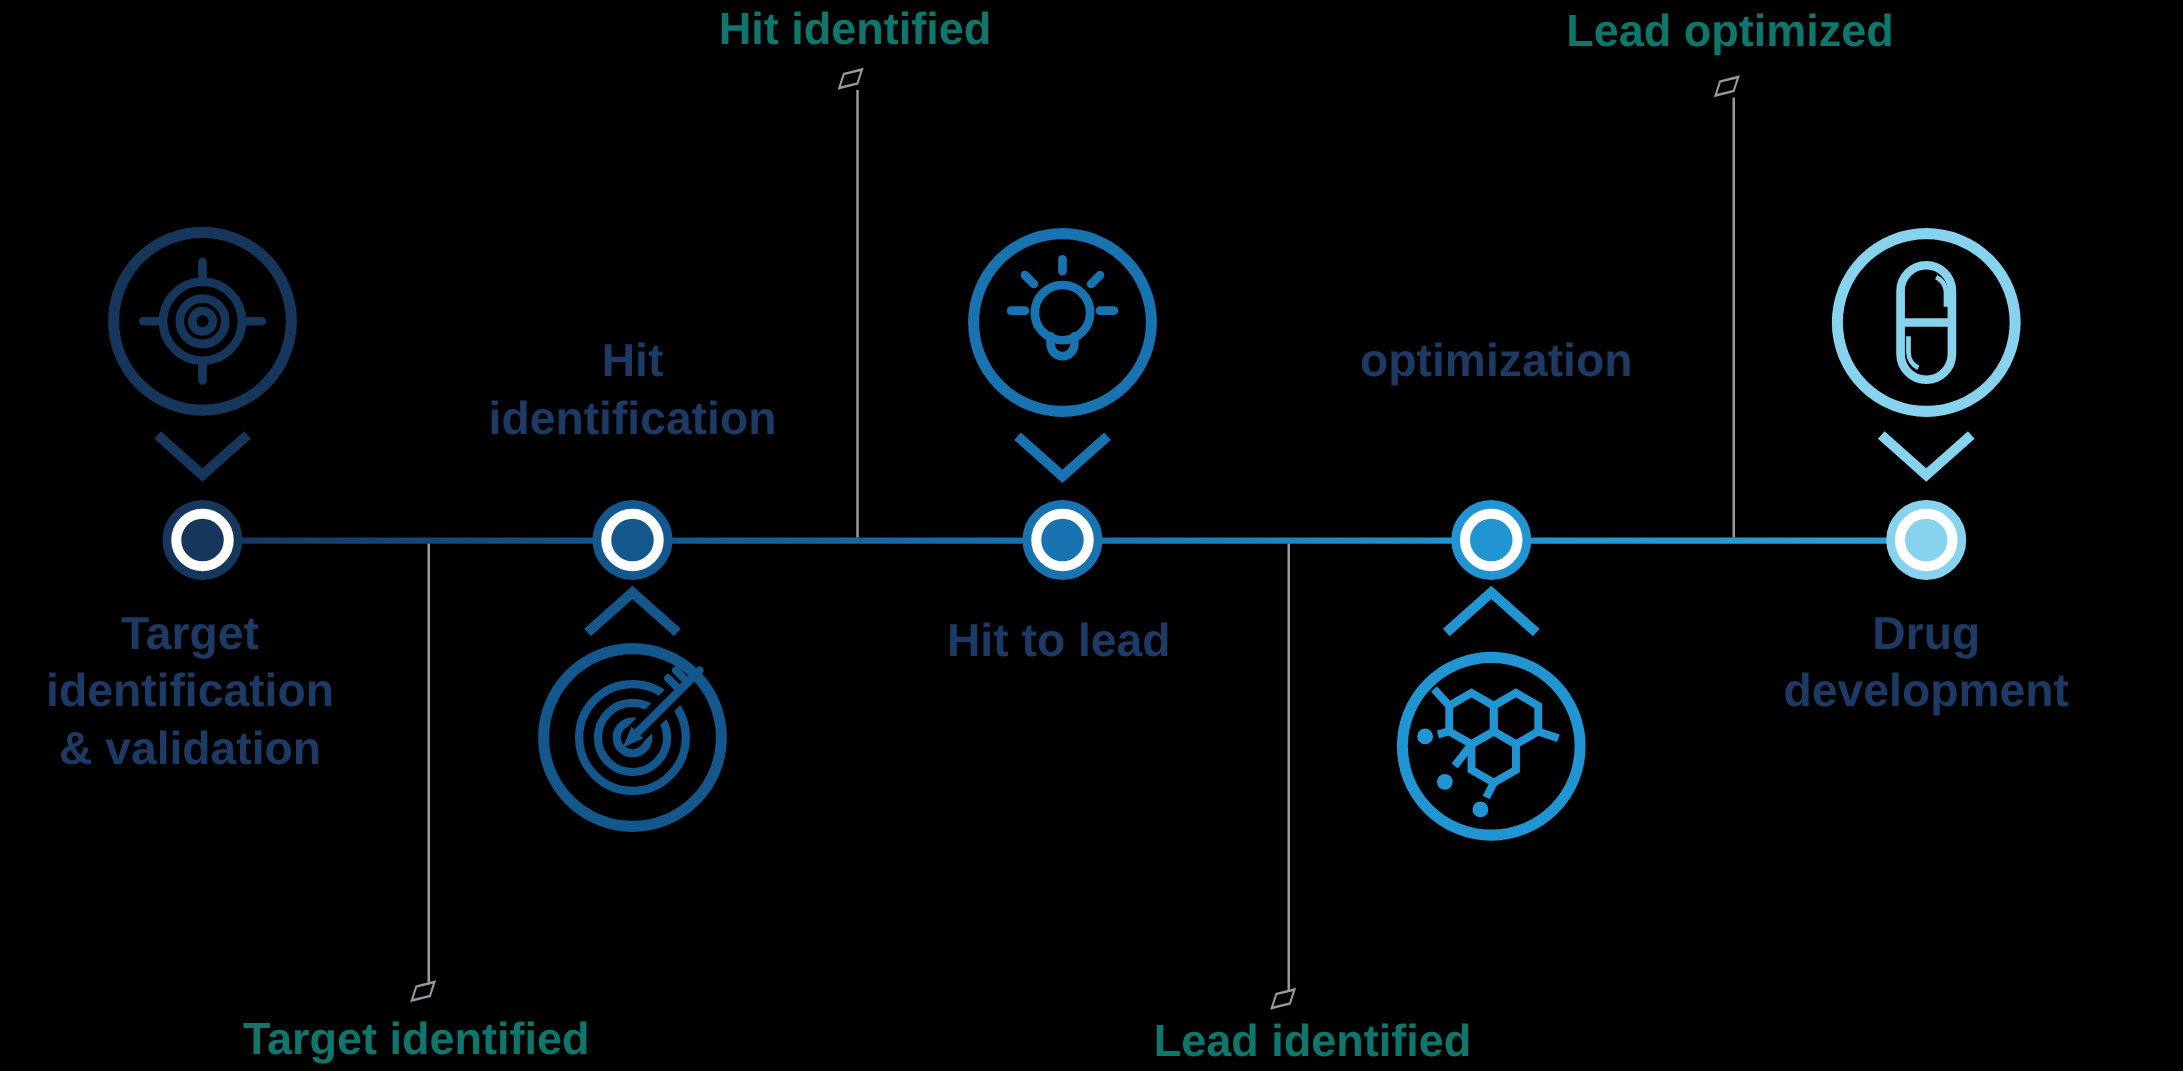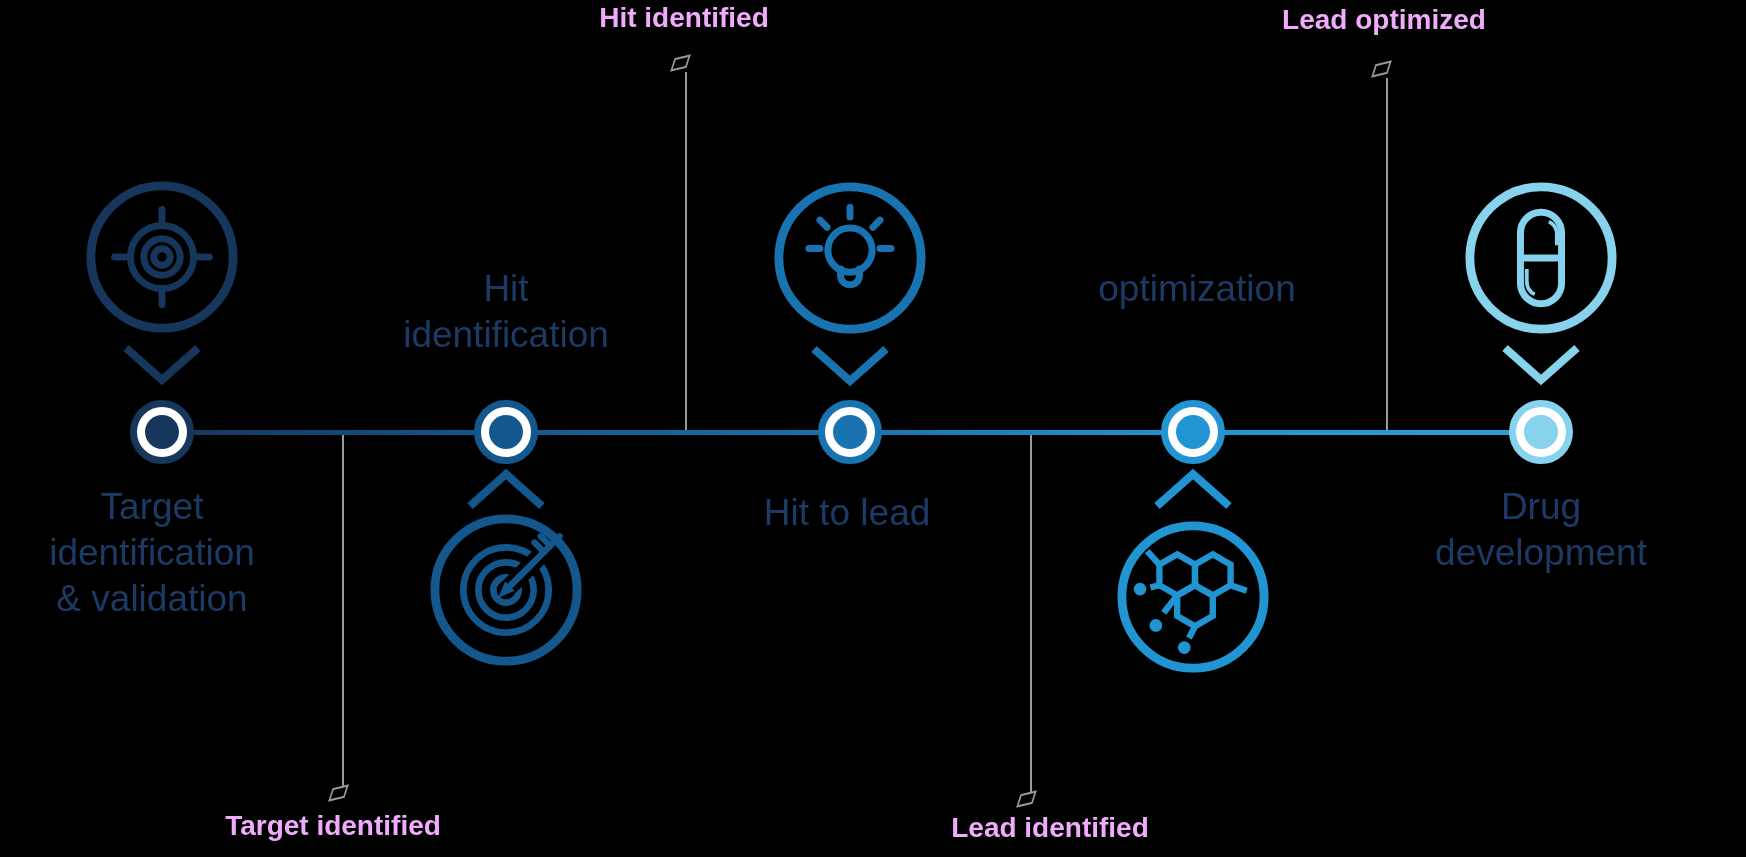--- a/index.html
+++ b/index.html
@@ -20,24 +20,24 @@
   .n1{left:130px;border:7px solid #16365C}.n1 .dot{background:#16365C}
   .n2{left:474px;border:7px solid #14578C}.n2 .dot{background:#14578C}
   .n3{left:818px;border:7px solid #1873B0}.n3 .dot{background:#1873B0}
   .n4{left:1161px;border:7px solid #2095D2}.n4 .dot{background:#2095D2}
   .n5{left:1509px;border:7px solid #87D2EC}.n5 .dot{background:#87D2EC}
   
   .icon-svg{position:absolute;}
   .chev{position:absolute;}
   
   .stage-label{position:absolute;transform:translateX(-50%);text-align:center;
-    color:#1C3A64;font-size:37px;font-weight:400;line-height:46px;white-space:nowrap;}
+    color:#1C3A64;font-size:37px;font-weight:700;line-height:46px;white-space:nowrap;}
   
   .milestone-label{position:absolute;transform:translateX(-50%);text-align:right;
-    color:#f0abfc;font-size:28px;font-weight:700;white-space:nowrap;}
+    color:#0f766e;font-size:36px;font-weight:700;white-space:nowrap;}
   .callout{position:absolute;width:2px;background:#96999D;}
   .flag{position:absolute;width:13px;height:8px;border:2px solid #96999D;
     background:transparent;transform:rotate(-14deg) skewX(-32deg);}
 </style>
 </head>
 <body>
 
 <div class="canvas">
 
   <div class="seg seg1"></div>

